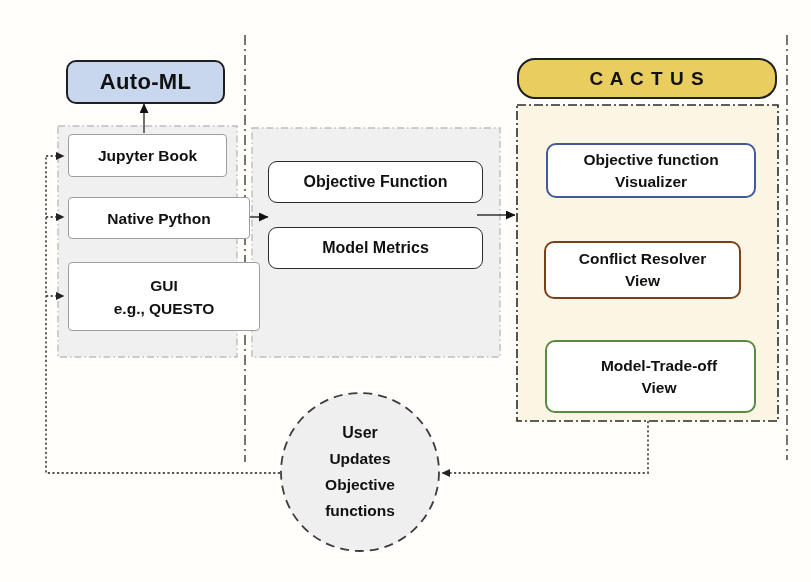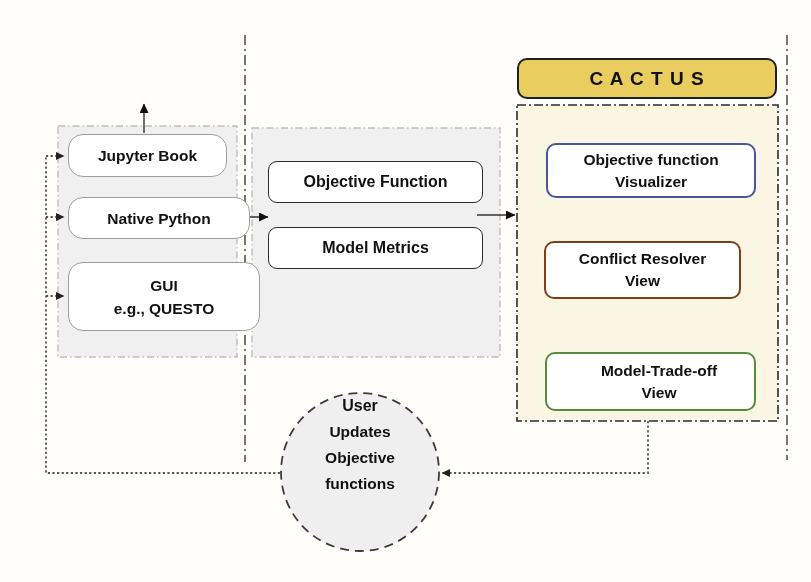--- a/index.html
+++ b/index.html
@@ -31,28 +31,28 @@
     background: #c9d7ee;
     border: 2px solid #1f1f1f;
     border-radius: 10px;
     font-size: 22px;
     letter-spacing: 0.3px;
   }
   .cactus-header {
     left: 517px; top: 58px; width: 260px; height: 41px;
     background: #e9cd5e;
     border: 2px solid #1f1f1f;
-    border-radius: 10px;
+    border-radius: 18px;
     font-size: 19px;
     letter-spacing: 1px;
     text-align: center;
   }
   .inbox {
     border: 1.5px solid #9e9e9e;
-    border-radius: 15px;
+    border-radius: 4px;
     font-size: 15.5px;
     line-height: 23px;
   }
   .jupyter { left: 68px; top: 134px; width: 159px; height: 43px; }
   .native  { left: 68px; top: 197px; width: 182px; height: 42px; }
   .gui     { left: 68px; top: 262px; width: 192px; height: 69px; }
   .midbox {
     border: 1.6px solid #2b2b2b;
     border-radius: 9px;
     font-size: 16px;
@@ -60,27 +60,27 @@
   .objfun  { left: 268px; top: 161px; width: 215px; height: 42px; }
   .metrics { left: 268px; top: 227px; width: 215px; height: 42px; }
   .viewbox {
     border-radius: 10px;
     font-size: 15.5px;
     line-height: 22px;
     border: 2.6px solid #000;
   }
   .visualizer { left: 546px; top: 143px; width: 210px; height: 55px; border-color: #44589c; }
   .conflict   { left: 544px; top: 241px; width: 197px; height: 58px; border-color: #7c4019; }
-  .tradeoff   { left: 545px; top: 352px; width: 211px; height: 59px; border-color: #5a8a41; padding-left: 17px; }
+  .tradeoff   { left: 545px; top: 340px; width: 211px; height: 73px; border-color: #5a8a41; padding-left: 17px; }
 
   .user-text {
     position: absolute;
     left: 281px; top: 393px; width: 158px; height: 158px;
     display: flex; flex-direction: column;
-    align-items: center; 
+    align-items: center; justify-content: center;
     text-align: center;
     font-size: 15.5px;
     line-height: 26px;
   }
   .user-text .user-title { font-weight: 700; font-size: 16px; }
   .user-text .user-body  { font-weight: 700; white-space: pre-line; }
 </style>
 </head>
 <body>
 
@@ -110,20 +110,23 @@
     <line x1="477" y1="215" x2="515" y2="215" stroke="#333" stroke-width="1.4" marker-end="url(#arr)"></line>
 
     <polyline points="280,473 46,473 46,156" fill="none" stroke="#555" stroke-width="1.8" stroke-dasharray="2.2 2.4"></polyline>
     <line x1="46" y1="156" x2="64" y2="156" stroke="#555" stroke-width="1.8" stroke-dasharray="2.2 2.4" marker-end="url(#arrSmall)"></line>
     <line x1="46" y1="217" x2="64" y2="217" stroke="#555" stroke-width="1.8" stroke-dasharray="2.2 2.4" marker-end="url(#arrSmall)"></line>
     <line x1="46" y1="296" x2="64" y2="296" stroke="#555" stroke-width="1.8" stroke-dasharray="2.2 2.4" marker-end="url(#arrSmall)"></line>
 
     <polyline points="648,421 648,473 442,473" fill="none" stroke="#555" stroke-width="1.8" stroke-dasharray="2.2 2.4" marker-end="url(#arrSmall)"></polyline>
   </svg>
 
+  <div class="node automl">
+    <span>Auto-ML</span>
+  </div>
 
   <div class="node cactus-header">
     <span>C A C T U S</span>
   </div>
 
   <div class="node inbox jupyter">
     <span>Jupyter Book</span>
   </div>
   <div class="node inbox native">
     <span>Native Python</span>

